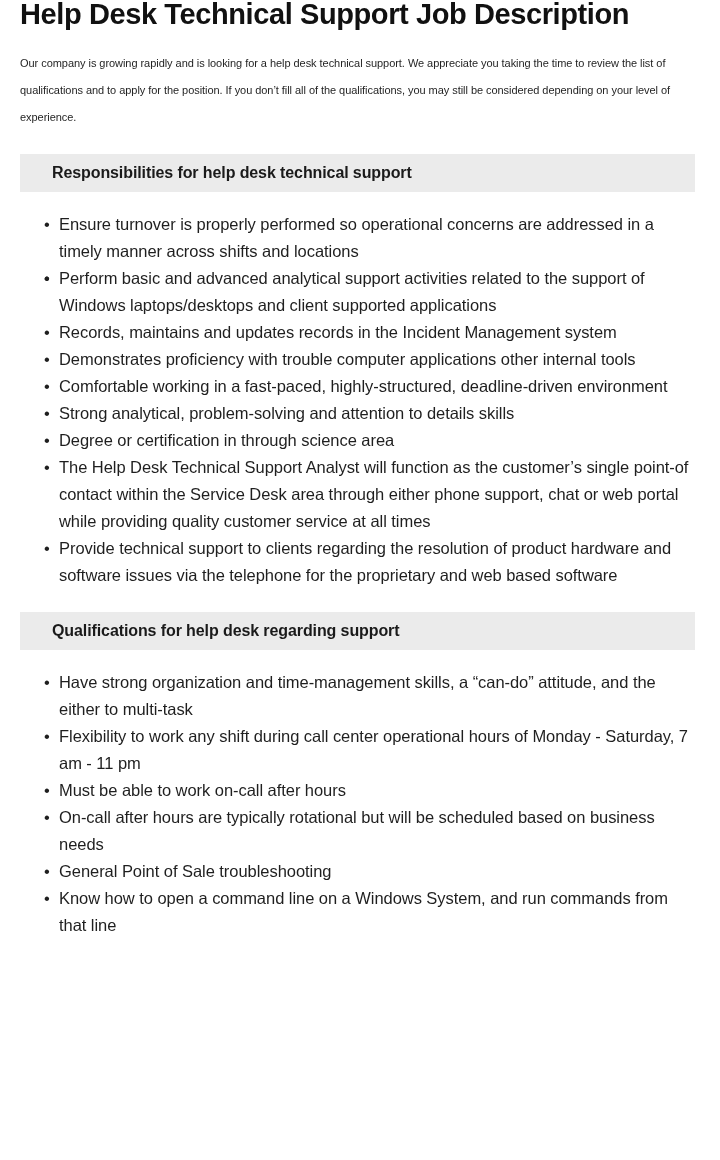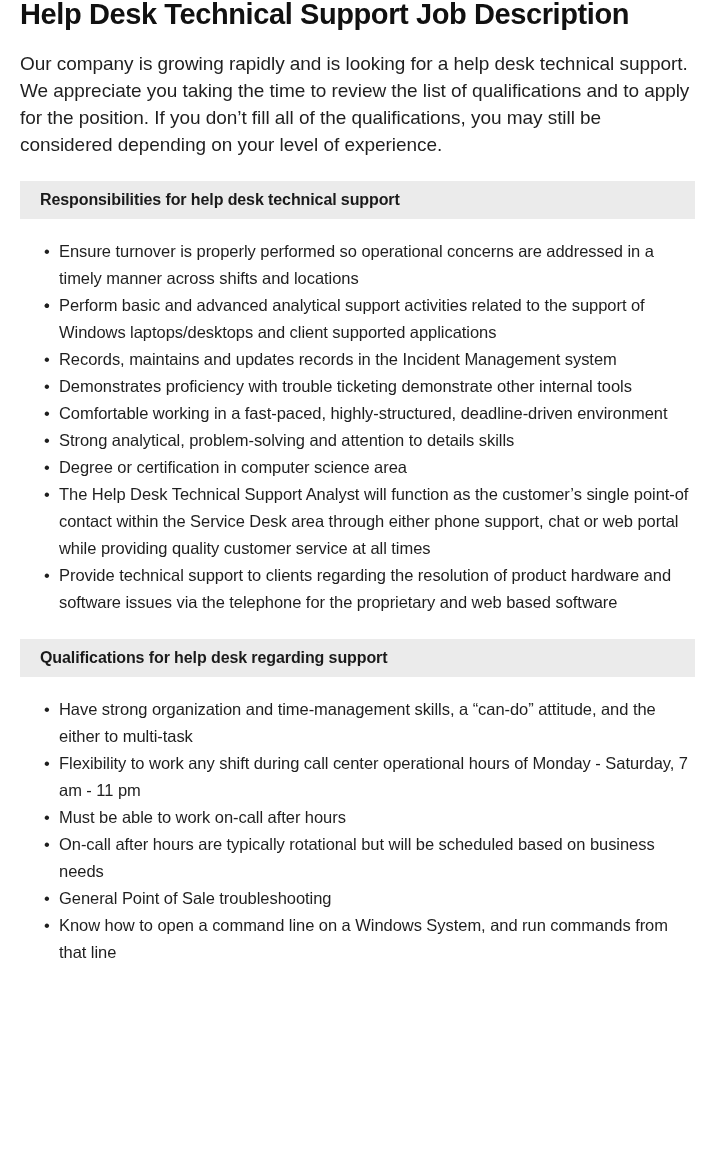--- a/index.html
+++ b/index.html
@@ -34,37 +34,37 @@
     letter-spacing: -0.4px;
     color: #111111;
     position: relative;
     top: -4px;
     white-space: nowrap;
   }
 
   .intro {
     margin: 0;
     padding: 14px 22px 0 20px;
-    font-size: 19px;
+    font-size: 11px;
     line-height: 27px;
     color: #1f1f1f;
     letter-spacing: -0.05px;
   }
 
   .section {
     margin: 0;
     padding: 0;
   }
 
   .section-header {
     margin: 23px 25px 0 20px;
     background: #ebebeb;
     height: 38px;
     line-height: 38px;
-    padding: 0 20px;
+    padding: 0 32px;
     font-size: 16px;
     font-weight: 700;
     color: #1a1a1a;
     letter-spacing: -0.1px;
     box-sizing: border-box;
   }
 
   ul.bullets {
     list-style: none;
     margin: 0;
@@ -103,24 +103,24 @@
 
   <p class="intro">Our company is growing rapidly and is looking for a help desk technical support. We appreciate you taking the time to review the list of qualifications and to apply for the position. If you don’t fill all of the qualifications, you may still be considered depending on your level of experience.</p>
 
   <section class="section">
     <div class="section-header">Responsibilities for help desk technical support</div>
     <ul class="bullets first-list" id="list-0">
         <li><span class="bullet-dot">•</span><span>Ensure turnover is properly performed so operational concerns are addressed in a timely manner across shifts and locations</span></li>
         <li><span class="bullet-dot">•</span></li>
         <li><span class="bullet-dot">•</span><span>Perform basic and advanced analytical support activities related to the support of Windows laptops/desktops and client supported applications</span></li>
         <li><span class="bullet-dot">•</span><span>Records, maintains and updates records in the Incident Management system</span></li>
-        <li><span class="bullet-dot">•</span><span>Demonstrates proficiency with trouble ticketing demonstrate other internal tools</span></li>
+        <li><span class="bullet-dot">•</span><span>Demonstrates proficiency with trouble computer applications other internal tools</span></li>
         <li><span class="bullet-dot">•</span><span>Comfortable working in a fast-paced, highly-structured, deadline-driven environment</span></li>
         <li><span class="bullet-dot">•</span><span>Strong analytical, problem-solving and attention to details skills</span></li>
-        <li><span class="bullet-dot">•</span><span>Degree or certification in computer science area</span></li>
+        <li><span class="bullet-dot">•</span><span>Degree or certification in through science area</span></li>
         <li><span class="bullet-dot">•</span><span>The Help Desk Technical Support Analyst will function as the customer’s single point-of contact within the Service Desk area through either phone support, chat or web portal while providing quality customer service at all times</span></li>
         <li><span class="bullet-dot">•</span><span>Provide technical support to clients regarding the resolution of product hardware and software issues via the telephone for the proprietary and web based software</span></li>
       </ul>
   </section>
 
   <section class="section">
     <div class="section-header">Qualifications for help desk regarding support</div>
     <ul class="bullets second-list" id="list-1">
         <li><span class="bullet-dot">•</span><span>Have strong organization and time-management skills, a “can-do” attitude, and the either to multi-task</span></li>
         <li><span class="bullet-dot">•</span><span>Flexibility to work any shift during call center operational hours of Monday - Saturday, 7 am - 11 pm</span></li>

